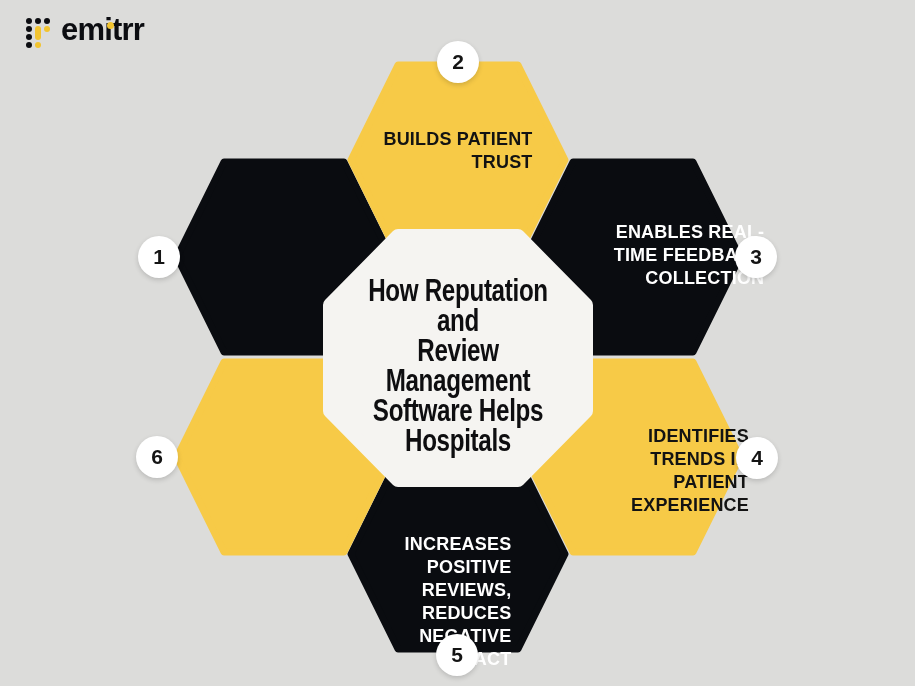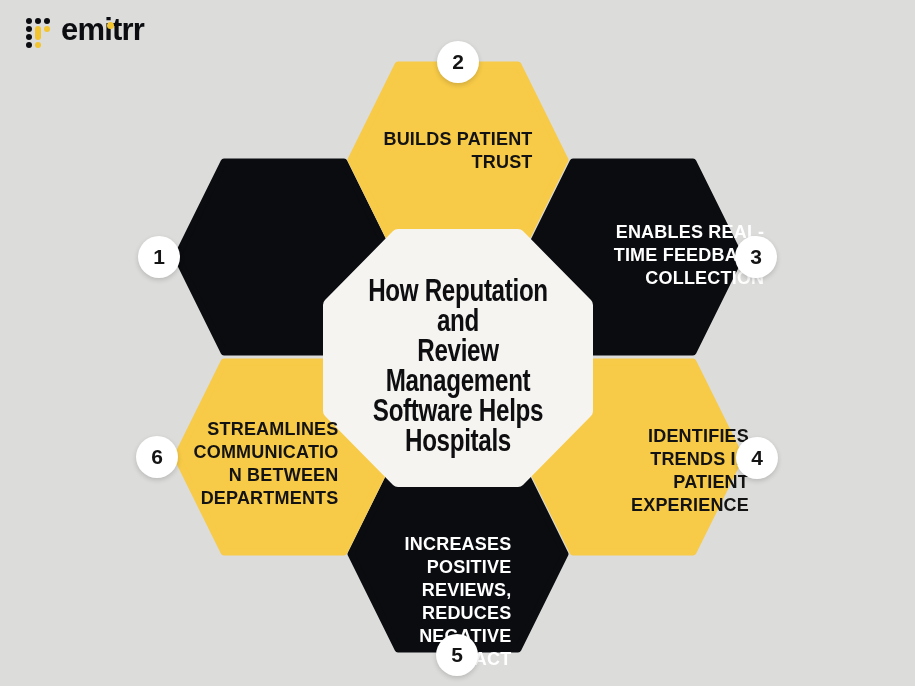--- a/index.html
+++ b/index.html
@@ -106,24 +106,20 @@
   <div class="hex-label on-yellow label-4">IDENTIFIES
 TRENDS IN
 PATIENT
 EXPERIENCE</div>
   <div class="hex-label on-black label-5">INCREASES
 POSITIVE
 REVIEWS,
 REDUCES
 NEGATIVE
 IMPACT</div>
-  <div class="hex-label on-yellow label-6">STREAMLINES
-COMMUNICATIO
-N BETWEEN
-DEPARTMENTS</div>
 
   <div class="center-title-wrap">
     <div class="center-title">How Reputation and
 Review
 Management
 Software Helps
 Hospitals</div>
   </div>
 
   <div class="badge badge-1">1</div>

